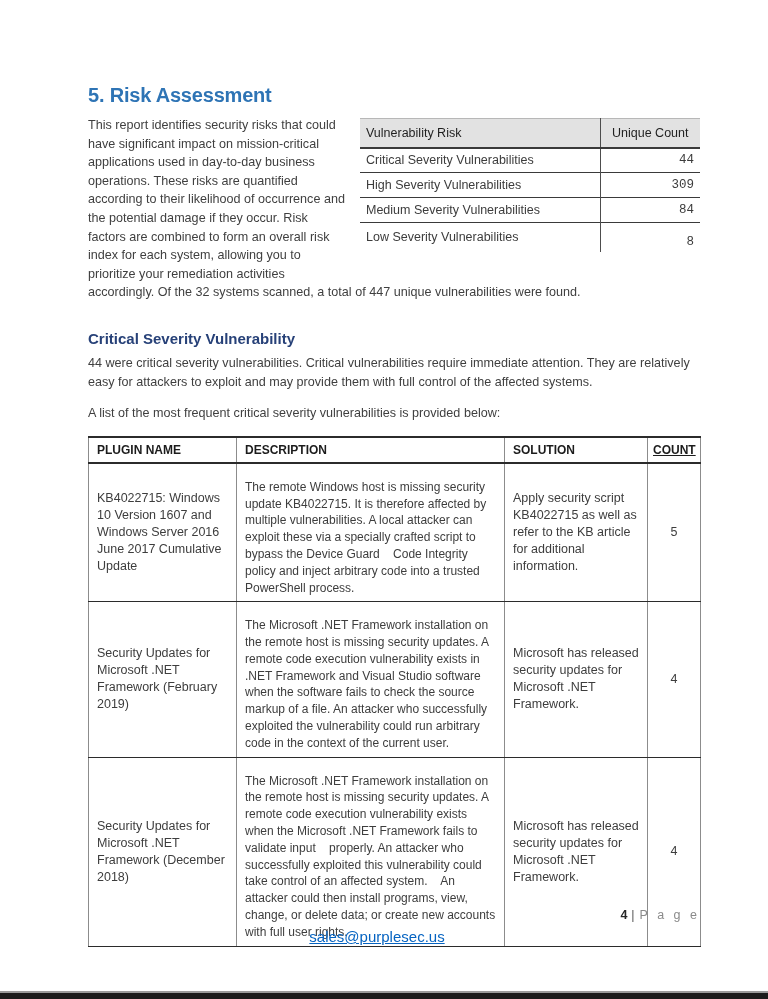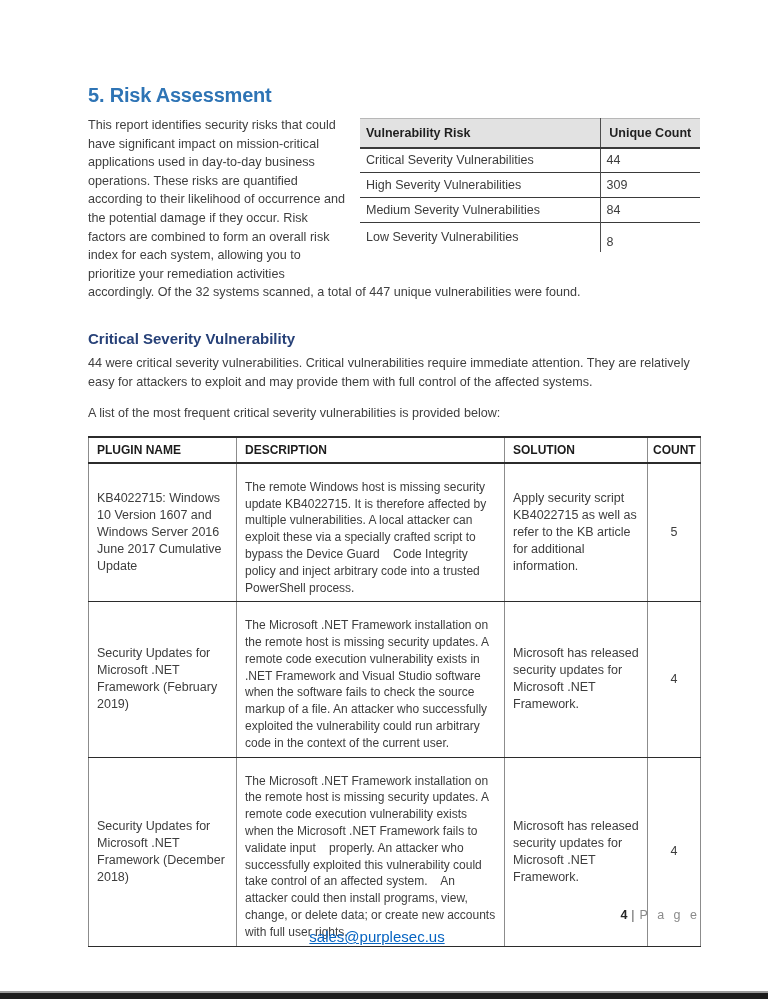--- a/index.html
+++ b/index.html
@@ -49,37 +49,37 @@
     table-layout: fixed;
     font-size: 12.5px;
     color: #3c3c3c;
   }
   table.risk-table col.c-label { width: 240px; }
   table.risk-table col.c-count { width: 100px; }
   table.risk-table thead th {
     background: #E2E2E2;
     border-top: 1px solid #b7b7b7;
     border-bottom: 2px solid #3a3a3a;
-    font-weight: 700;
+    font-weight: 400;
     color: #1f1f1f;
     height: 29px;
     padding: 4px 6px;
     text-align: left;
   }
   table.risk-table thead th.num { text-align: center; }
   table.risk-table tbody td {
     height: 25px;
     padding: 3px 6px;
     border-top: 1px solid #3a3a3a;
     vertical-align: middle;
   }
   table.risk-table tbody tr:first-child td { border-top: none; }
   table.risk-table th:first-child,
   table.risk-table td:first-child { border-right: 1px solid #4d4d4d; }
-  table.risk-table td.num { text-align: left; }
+  table.risk-table td.num { text-align: right; font-family: Liberation Mono, monospace; }
   table.risk-table tbody tr:last-child td { height: 29px; }
   table.risk-table tbody tr:last-child td.num { vertical-align: bottom; padding-bottom: 3px; }
 
   
   table.vuln-table {
     width: 612px;
     border-collapse: collapse;
     table-layout: fixed;
     margin-top: 10px;
     border-top: 2px solid #2b2b2b;
@@ -99,21 +99,21 @@
     height: 26px;
     font-size: 12px;
     font-weight: 700;
     color: #1c1c1c;
     text-align: left;
     padding: 4px 8px;
     vertical-align: middle;
     border-bottom: 2px solid #2b2b2b;
     background: #ffffff;
   }
-  table.vuln-table thead th.center { text-align: left; padding-left: 5px; padding-right: 2px; }
+  table.vuln-table thead th.center { text-align: left; padding-left: 5px; padding-right: 2px; text-decoration: underline; }
   table.vuln-table tbody td {
     border-bottom: 1px solid #2b2b2b;
     vertical-align: middle;
     font-size: 12.5px;
     line-height: 17px;
     padding: 6px 8px;
   }
   table.vuln-table tbody td.cell-desc {
     vertical-align: top;
     font-size: 12px;

